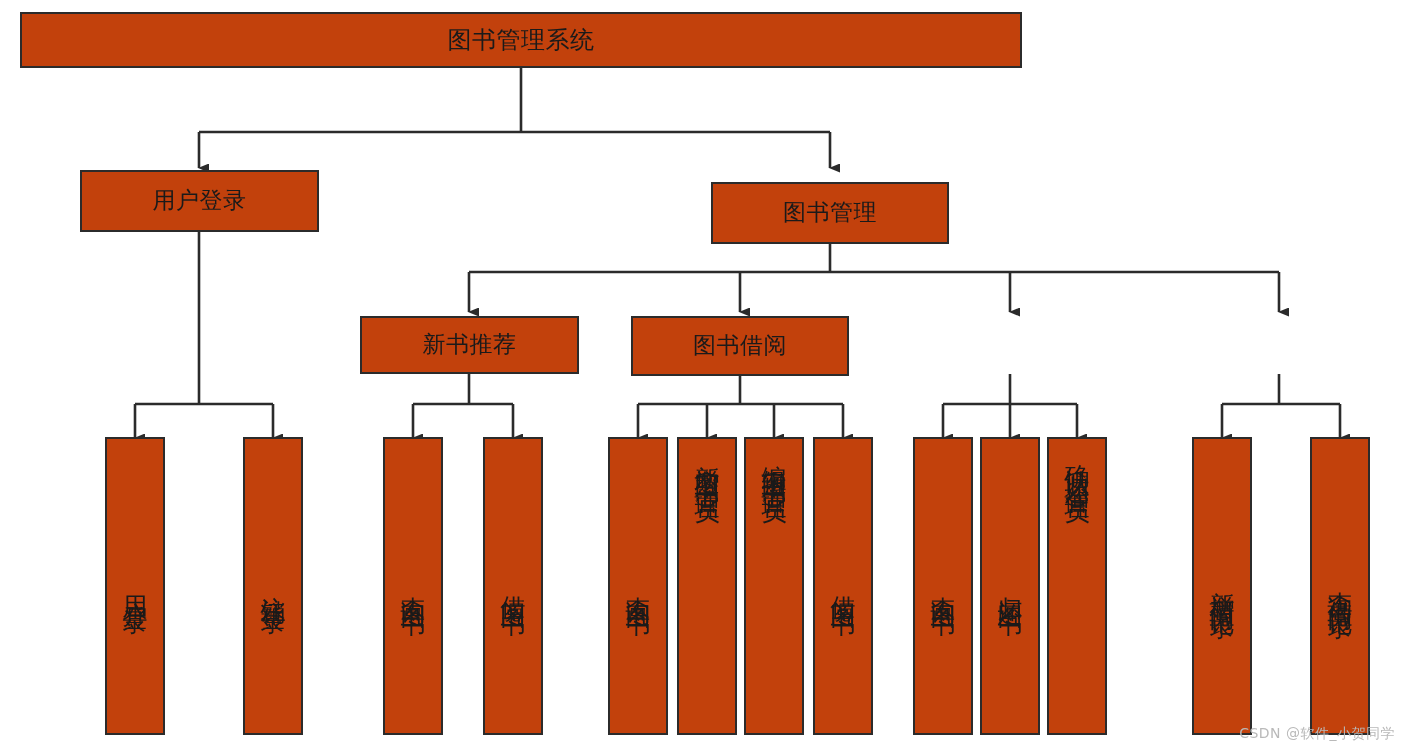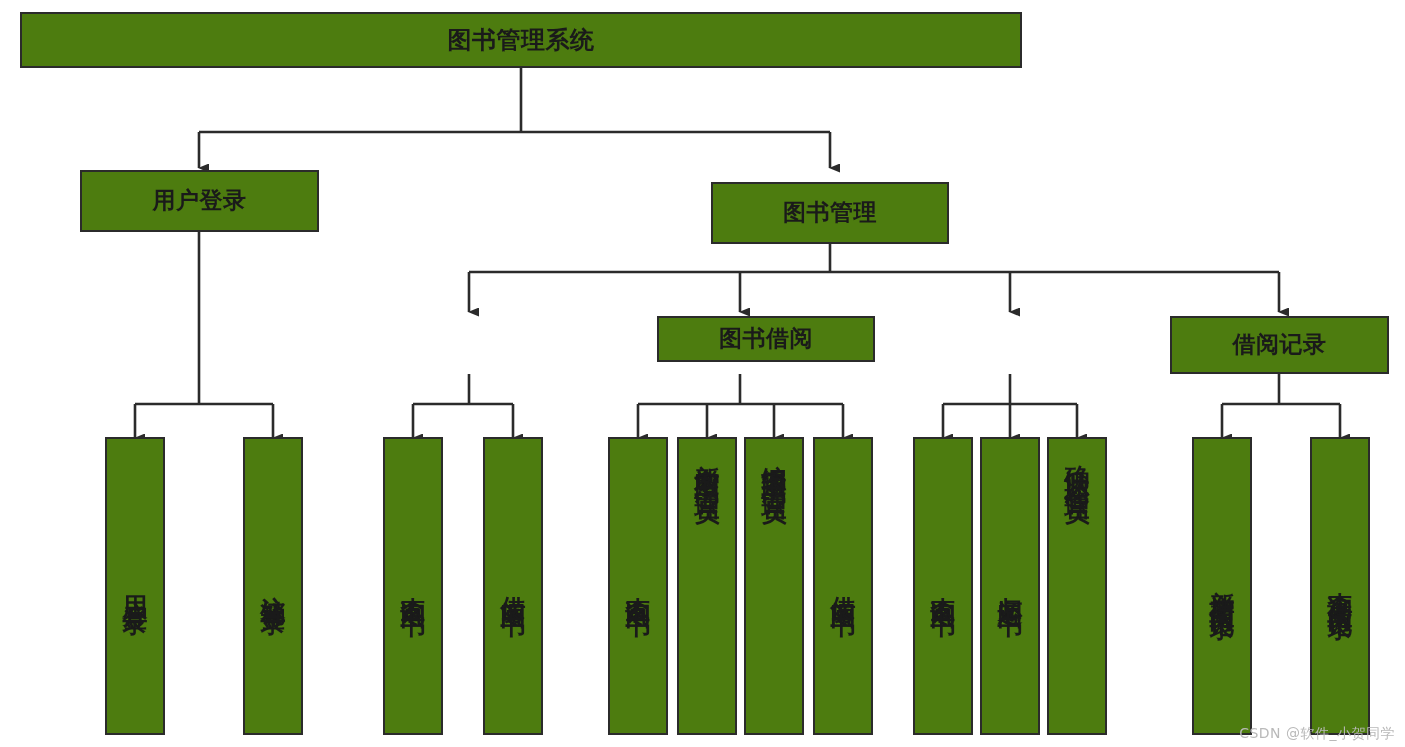--- a/index.html
+++ b/index.html
@@ -21,26 +21,25 @@
     position: absolute;
     left: 0;
     top: 0;
     width: 1405px;
     height: 747px;
     pointer-events: none;
   }
   .node {
     position: absolute;
     box-sizing: border-box;
-    background: #4d7c0f;
+    background: #c2410c;
     border: 2px solid #2b2b2b;
     display: flex;
     align-items: center;
     justify-content: center;
-    font-weight: bold;
   }
   .node .label {
     color: #1a1a1a;
     line-height: 1.18;
     text-align: center;
     white-space: nowrap;
   }
   
   .node.h .label {
     font-size: 23px;
@@ -141,29 +140,29 @@
   </div>
 
   <div class="node h" style="left:80px; top:170px; width:239px; height:62px;">
     <span class="label">用户登录</span>
   </div>
 
   <div class="node h" style="left:711px; top:170px; width:238px; height:62px;margin-top:12px;">
     <span class="label">图书管理</span>
   </div>
 
-
-  <div class="node h" style="left:631px; top:316px; width:218px; height:46px;margin-left:26px;">
+  <div class="node h" style="left:360px; top:316px; width:219px; height:58px;">
+    <span class="label">新书推荐</span>
+  </div>
+
+  <div class="node h" style="left:631px; top:316px; width:218px; height:60px;">
     <span class="label">图书借阅</span>
   </div>
 
 
-  <div class="node h" style="left:1170px; top:316px; width:219px; height:58px;">
-    <span class="label">借阅记录</span>
-  </div>
 
   <div class="node v pushed" style="left:105px; top:437px; width:60px; height:298px;">
     <span class="label">用户登录</span>
   </div>
 
   <div class="node v pushed" style="left:243px; top:437px; width:60px; height:298px;">
     <span class="label">注销登录</span>
   </div>
 
   <div class="node v pushed" style="left:383px; top:437px; width:60px; height:298px;">

